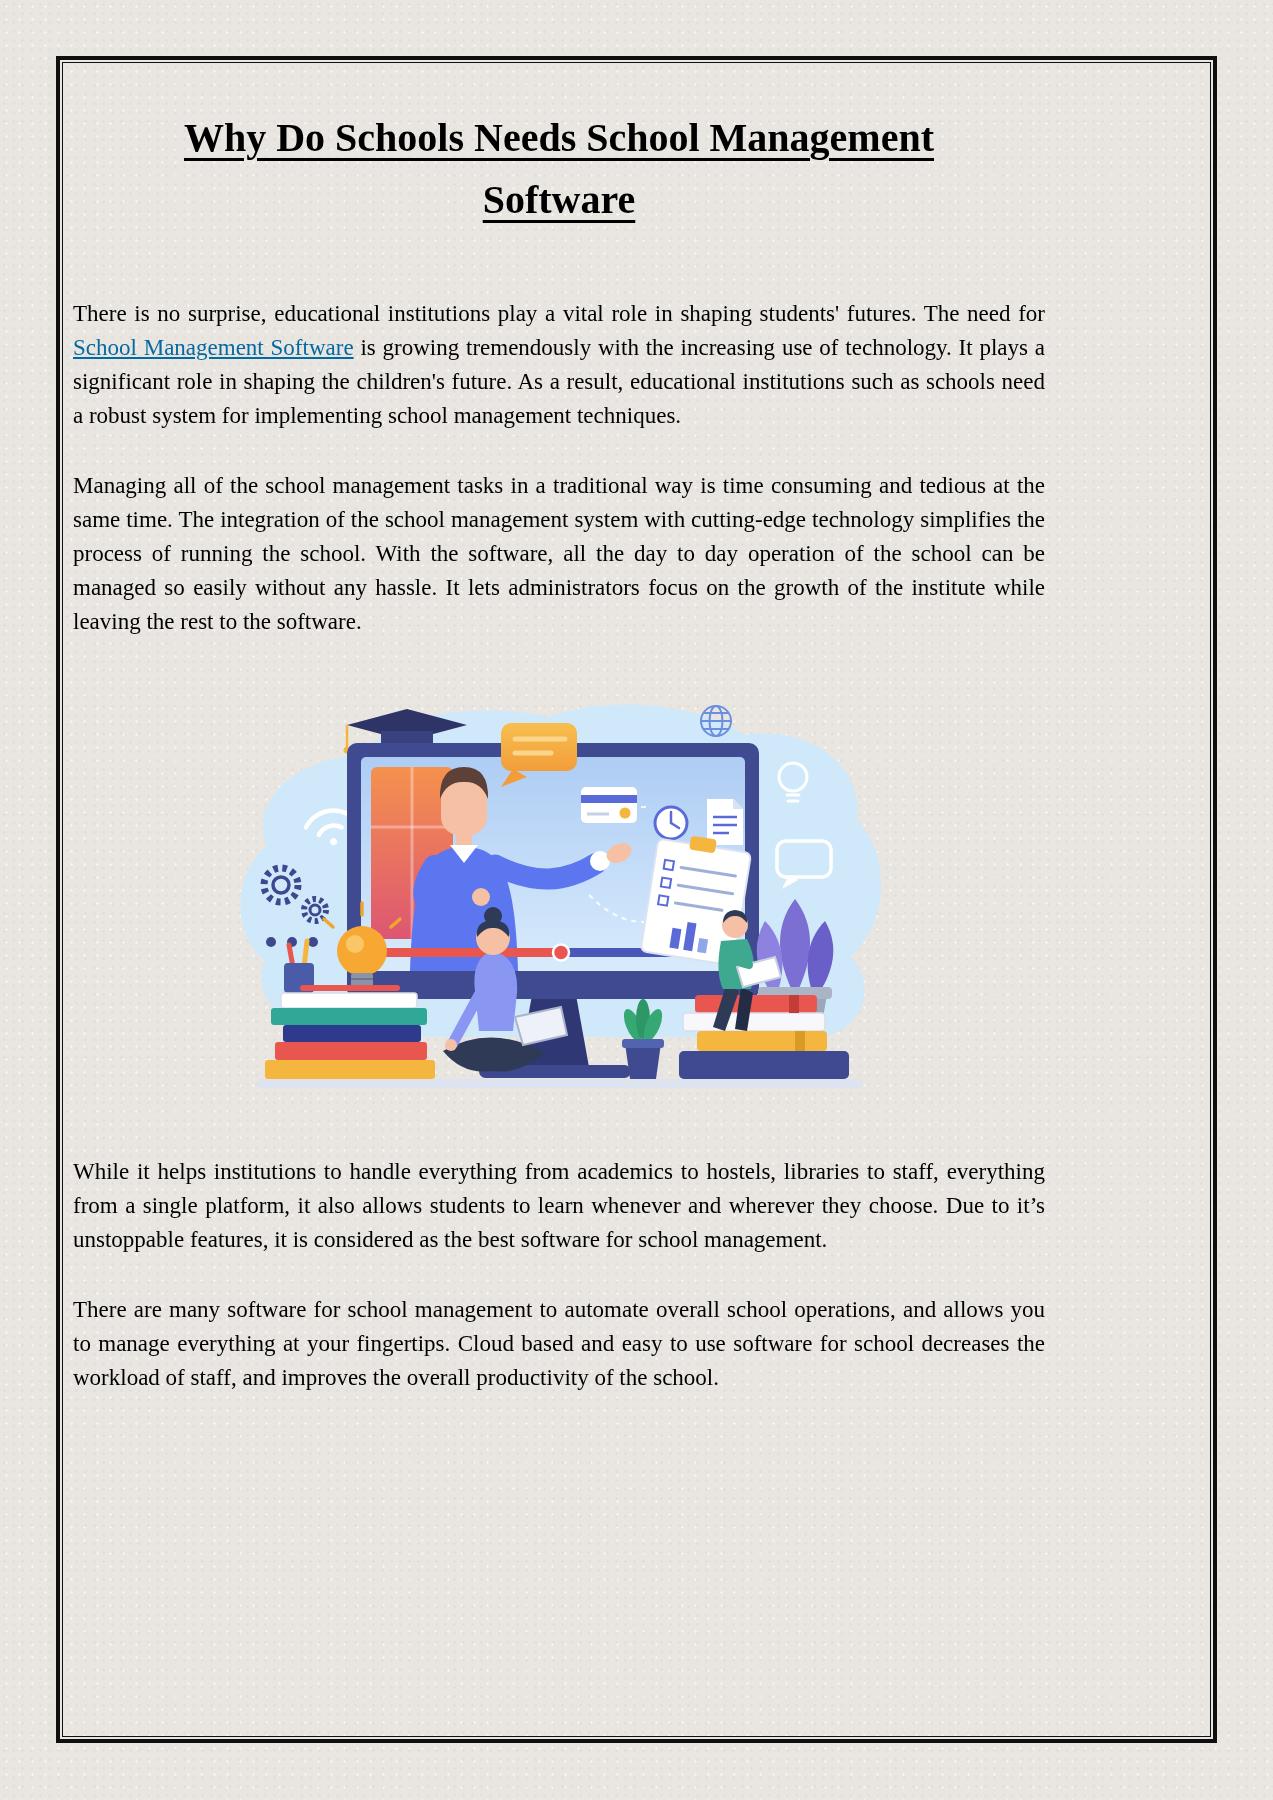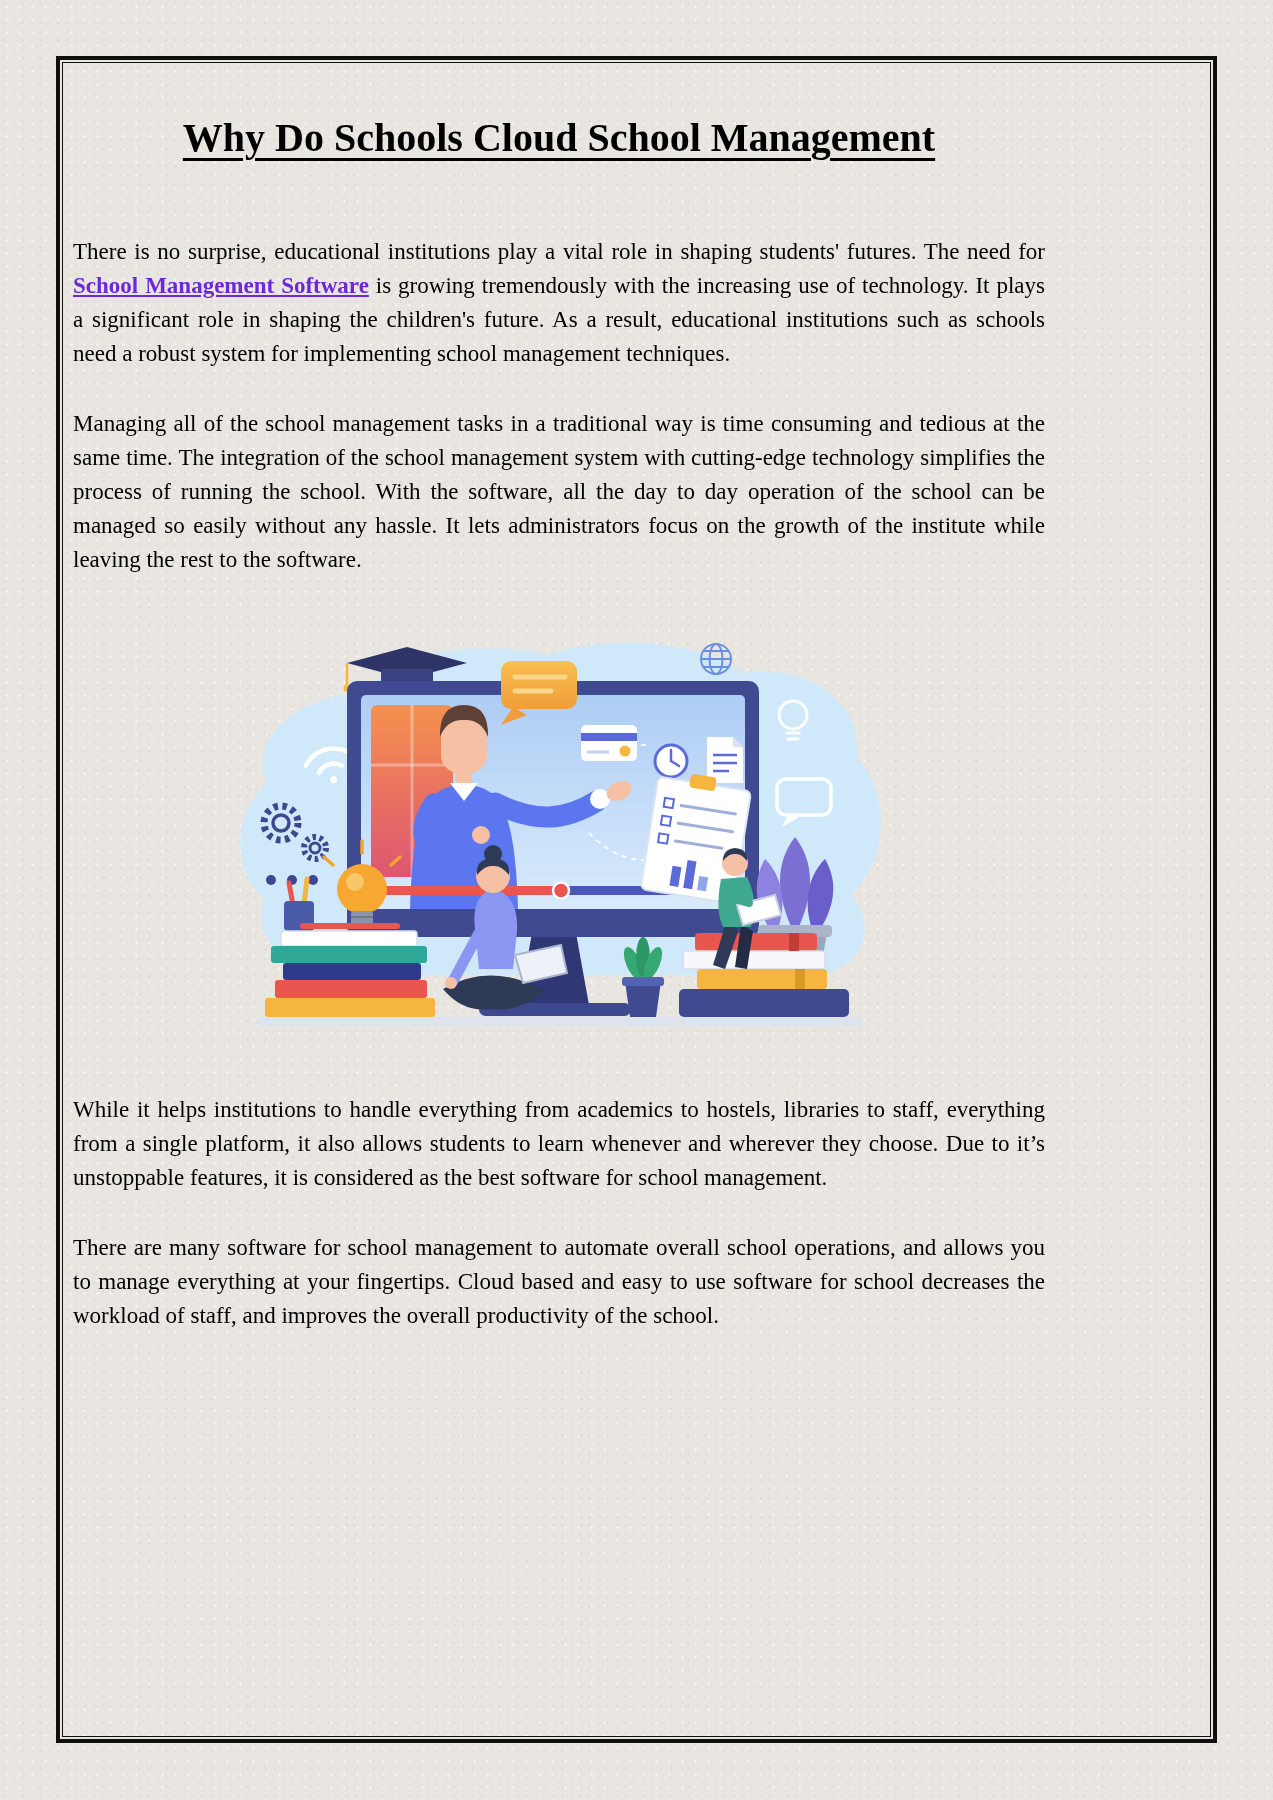--- a/index.html
+++ b/index.html
@@ -39,39 +39,40 @@
     text-underline-offset: 7px;
   }
   p.para {
     font-size: 23px;
     line-height: 34px;
     text-align: justify;
     margin: 0 0 36px 0;
   }
   p.para-first { margin-top: 66px; }
   a.link {
-    color: #6d28d9;
-    font-weight: bold;
+    color: #0369a1;
+    font-weight: normal;
     text-decoration: underline;
     cursor: pointer;
   }
   .illustration {
     width: 660px;
     margin: 56px auto 40px auto;
   }
 </style>
 </head>
 <body>
 
 <div class="frame-outer">
   <div class="frame-inner">
     <div class="content">
 
       <h1 class="title">
-        <span class="title-line">Why Do Schools Cloud School Management</span>
+        <span class="title-line">Why Do Schools Needs School Management</span>
+        <span class="title-line">Software</span>
       </h1>
 
       <p class="para para-first"><span>There is no surprise, educational institutions play a vital role in shaping students' futures. The need for </span><a class="link" href="#">School Management Software</a><span> is growing tremendously with the increasing use of technology. It plays a significant role in shaping the children's future. As a result, educational institutions such as schools need a robust system for implementing school management techniques.</span></p>
 
       <p class="para">Managing all of the school management tasks in a traditional way is time consuming and tedious at the same time. The integration of the school management system with cutting-edge technology simplifies the process of running the school. With the software, all the day to day operation of the school can be managed so easily without any hassle. It lets administrators focus on the growth of the institute while leaving the rest to the software.</p>
 
       <div class="illustration">
         <svg width="660" height="416" viewBox="0 0 660 416" xmlns="http://www.w3.org/2000/svg" role="img">
           <defs>
             <linearGradient id="screenGrad" x1="0" y1="0" x2="0" y2="1">

